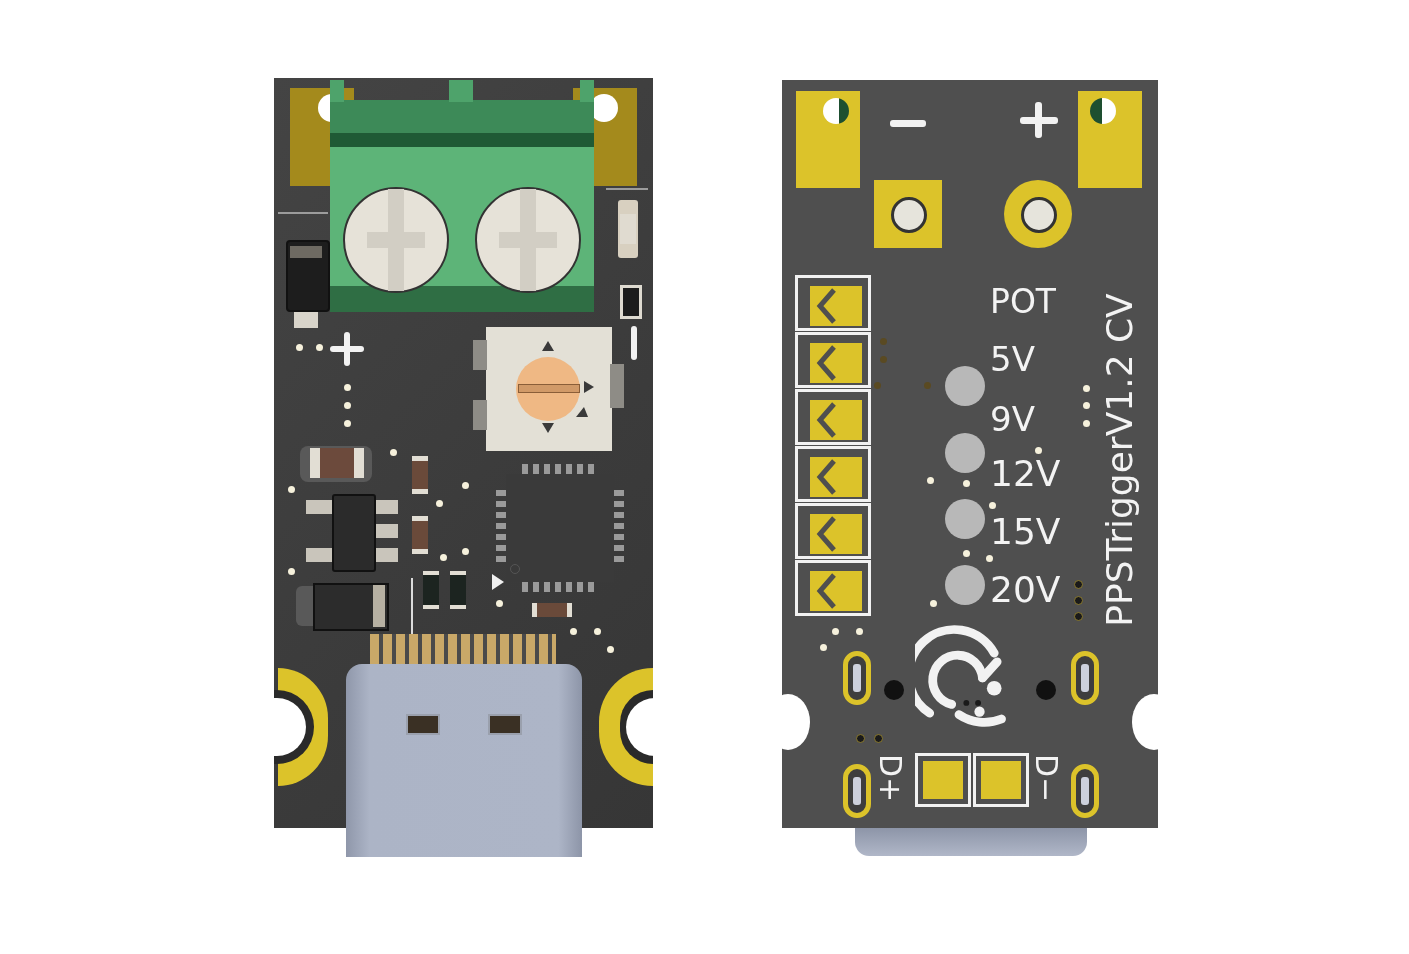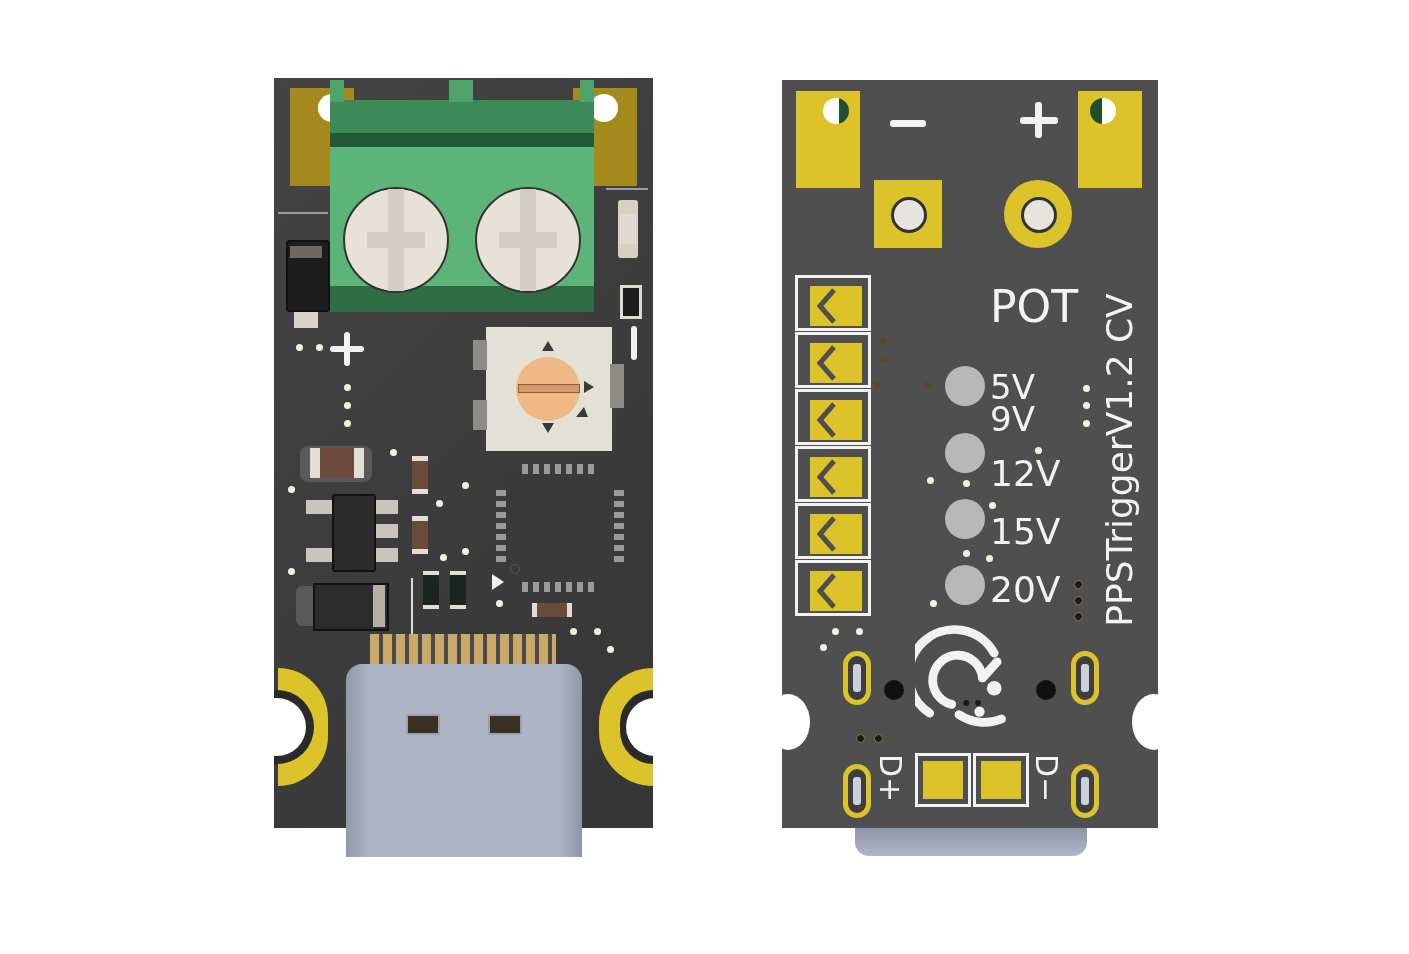--- a/index.html
+++ b/index.html
@@ -202,22 +202,22 @@
       <polyline points="24,4 10,20 24,36" fill="none" stroke="#4f4f4f" stroke-width="5"></polyline>
     </svg>
   </div>
 <div class="gap-pad" style="left:795px;top:560px;width:70px;height:50px;">
     <div class="chev-pad"></div>
     <svg class="abs" style="left:12px;top:8px" width="52" height="40">
       <polyline points="24,4 10,20 24,36" fill="none" stroke="#4f4f4f" stroke-width="5"></polyline>
     </svg>
   </div>
 
-<div class="label" style="left:990px;top:285px;font-size:44px;">POT</div>
-<div class="label" style="left:990px;top:342px;margin-top:28px;">5V</div>
+<div class="label" style="left:990px;top:285px;font-size:33px;">POT</div>
+<div class="label" style="left:990px;top:342px;">5V</div>
 <div class="label" style="left:990px;top:402px;">9V</div>
 <div class="label" style="left:990px;top:456px;font-size:36px;">12V</div>
 <div class="label" style="left:990px;top:514px;font-size:36px;">15V</div>
 <div class="label" style="left:990px;top:572px;font-size:36px;">20V</div>
 
 <div class="led" style="left:945px;top:366px;"></div>
 <div class="led" style="left:945px;top:433px;"></div>
 <div class="led" style="left:945px;top:499px;"></div>
 <div class="led" style="left:945px;top:565px;"></div>
 

